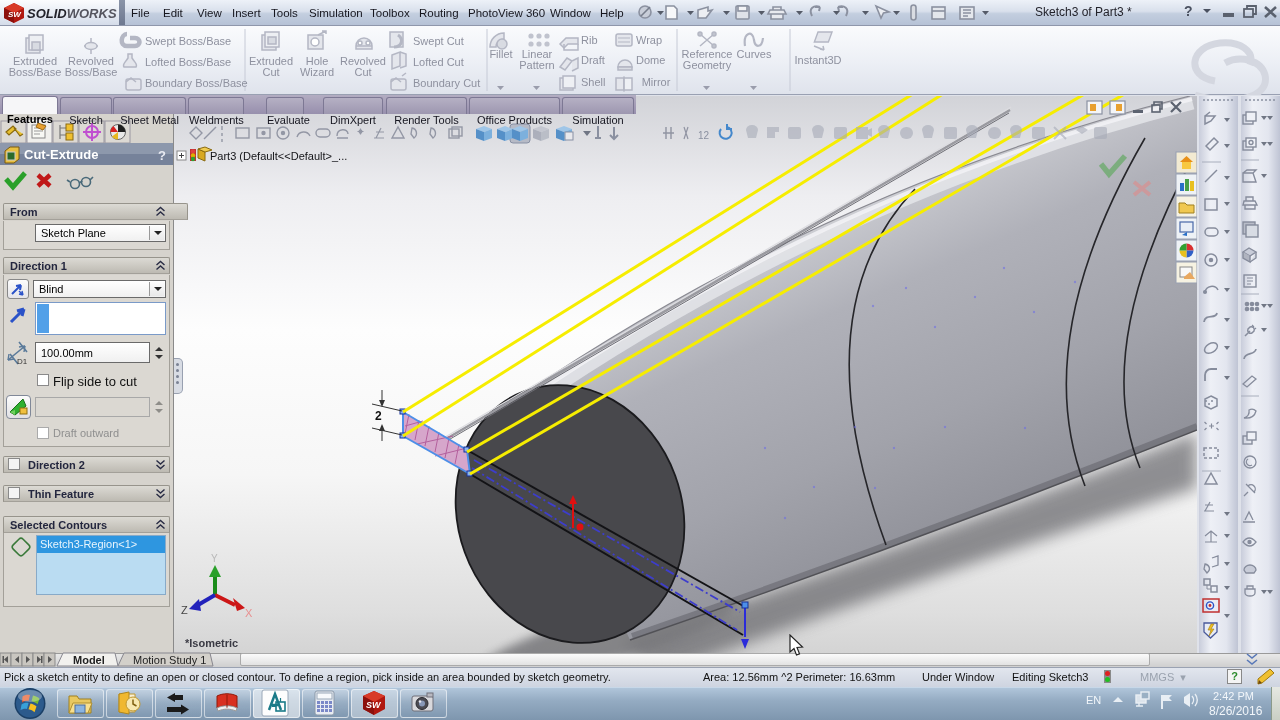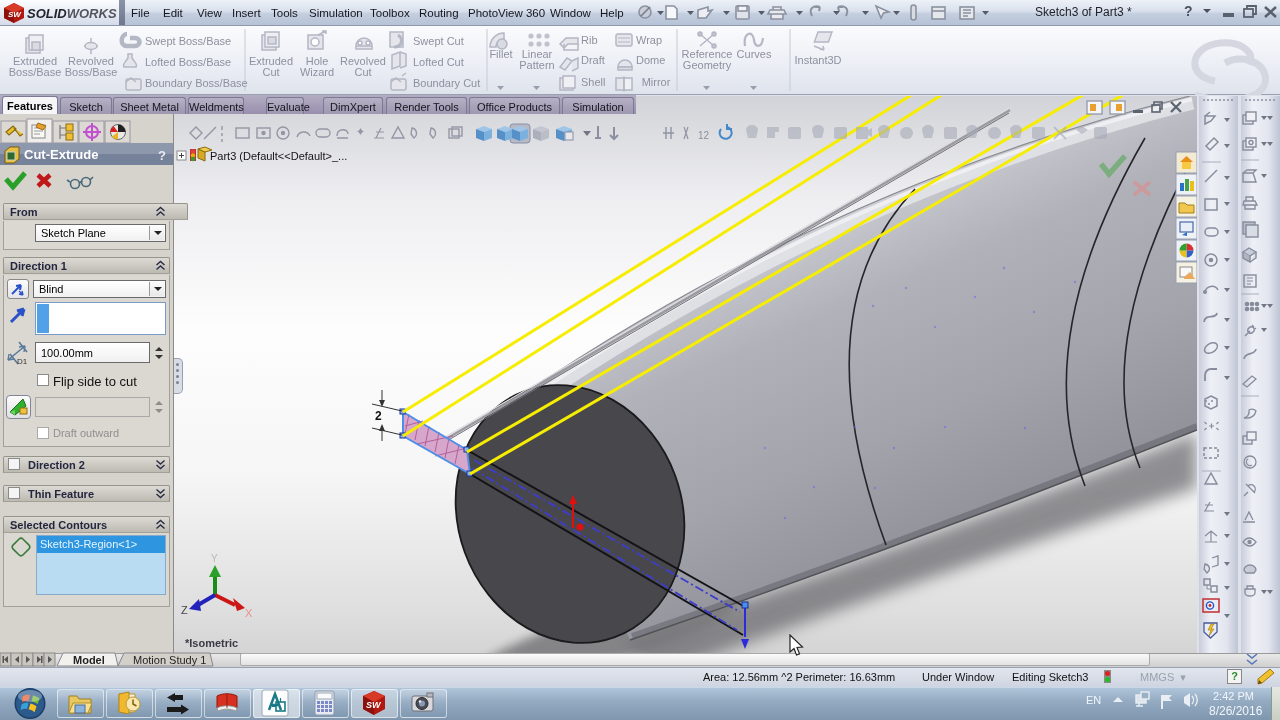--- a/index.html
+++ b/index.html
@@ -16,21 +16,21 @@
 
   
   #ribbon { left:0; top:26px; width:1280px; height:69px;
     background:linear-gradient(#fafbfd, #eceff5 55%, #dfe3ec); border-bottom:1px solid #99a0b2; }
   .rlabel { position:absolute; font-size:11px; line-height:11px; color:#8e919f; text-align:center; }
 
   
   #tabrow { left:0; top:95px; width:636px; height:19px; background:linear-gradient(#b3adc2,#978fad); z-index:4; }
   .tab { position:absolute; z-index:5; top:97px; height:17px; background:linear-gradient(#b5b0c4,#9d97b0);
      border:1px solid #7d7894; border-bottom:none; border-radius:3px 3px 0 0;
-     font-size:11px; color:#15151f; text-align:center; padding-top:3px; }
+     font-size:11px; color:#15151f; text-align:center; padding-top:16px; }
   .tabactive { background:#f6f6f8; font-weight:bold; color:#000; top:96px; height:18px; }
 
   
   #viewport { left:173px; top:96px; width:1024px; height:557px; overflow:hidden;
      background:linear-gradient(180deg,#d2d3d8 0%, #eeeef1 18%, #fdfdfd 42%, #f6f6f6 68%, #dedede 93%, #d4d4d4 100%); }
 
   
   #leftpanel { left:0; top:114px; width:174px; height:539px; background:#d6d3cd; border-right:1px solid #8a8a8a; }
   .ghdr { position:absolute; left:3px; width:167px; height:17px;
      background:linear-gradient(#dcdad4, #bdbab2); border:1px solid #97948c; border-bottom:1px solid #a3a099;
@@ -848,20 +848,21 @@
     <path d="M57,14 l6,-13 h52 l3,13 z" fill="#f2f1ee" stroke="#88878f"></path>
     <text x="73" y="12" font-size="11" font-weight="bold" fill="#222">Model</text>
     <path d="M118,14 l6,-13 h86 l3,13 z" fill="#d3d0ca" stroke="#88878f"></path>
     <text x="133" y="12" font-size="11" fill="#222">Motion Study 1</text>
   </svg>
   <div class="abs" style="left:240px;top:653px;width:910px;height:13px;background:linear-gradient(#fbfbfb,#e2e2e2);border:1px solid #aaa;border-radius:2px;z-index:2"></div>
   <svg class="abs" style="left:1243px;top:652px;z-index:3" width="20" height="15" viewBox="0 0 20 15">
     <path d="M4,2 l5,4 5,-4 m-10,6 l5,4 5,-4" stroke="#5878b8" stroke-width="1.6" fill="none"></path>
   </svg>
   <div id="statusbar" class="abs"></div>
+  <div class="abs" style="left:4px;top:671px;font-size:11px;color:#111;z-index:3">Pick a sketch entity to define an open or closed contour. To define a region, pick inside an area bounded by sketch geometry.</div>
   <div class="abs" style="left:703px;top:671px;font-size:11px;color:#111;z-index:3">Area: 12.56mm  ^2 Perimeter: 16.63mm</div>
   <div class="abs" style="left:922px;top:671px;font-size:11px;color:#111;z-index:3">Under Window</div>
   <div class="abs" style="left:1012px;top:671px;font-size:11px;color:#111;z-index:3">Editing Sketch3</div>
   <div class="abs" style="left:1104px;top:670px;width:7px;height:13px;background:#8a8a8a;z-index:3">
     <div style="margin:1px auto;width:5px;height:5px;background:#e02020;border-radius:50%"></div>
     <div style="margin:0 auto;width:5px;height:5px;background:#20c020;border-radius:50%"></div>
   </div>
   <div class="abs" style="left:1140px;top:671px;font-size:11px;color:#9aa2ae;z-index:3">MMGS&nbsp;&nbsp;▾</div>
   <div class="abs" style="left:1227px;top:669px;width:15px;height:15px;background:#f4f4f4;border:1px solid #888;font-size:11px;font-weight:bold;color:#2a8a2a;text-align:center;z-index:3">?</div>
   <svg class="abs" style="left:1256px;top:668px;z-index:3" width="22" height="18" viewBox="0 0 22 18">

